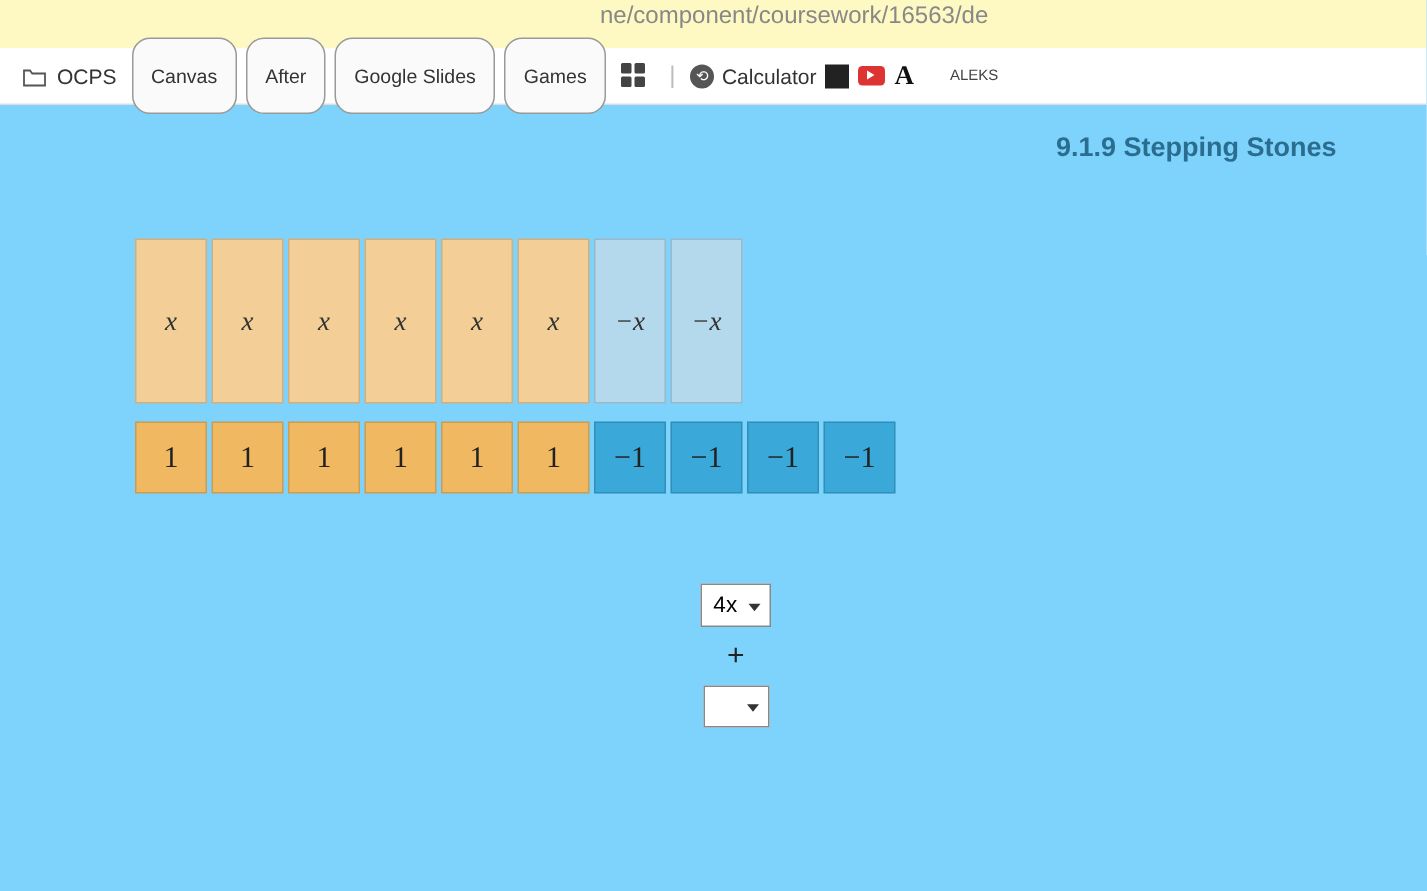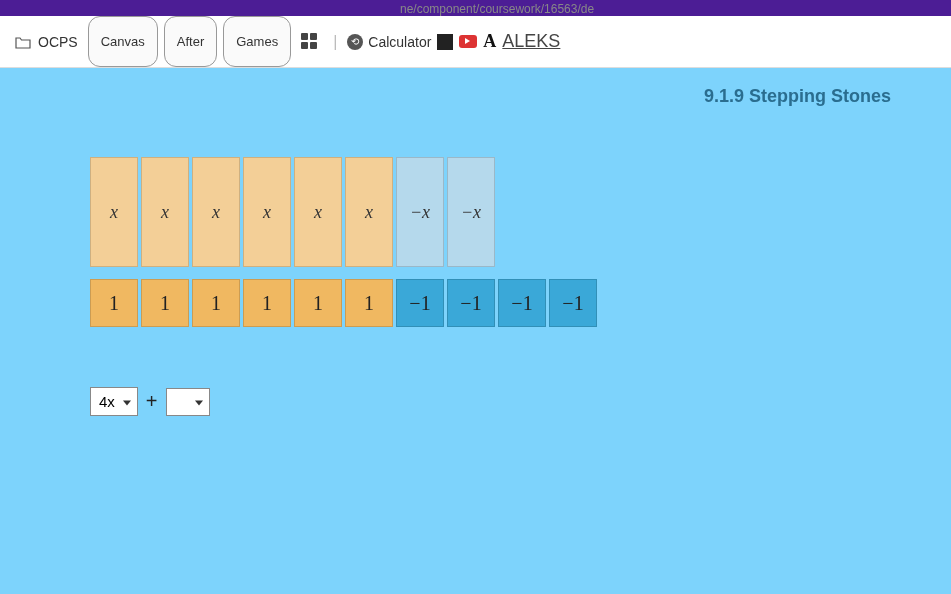--- a/index.html
+++ b/index.html
@@ -4,36 +4,36 @@
   <style>
     * { margin: 0; padding: 0; box-sizing: border-box; }
     body {
       font-family: Arial, Helvetica, sans-serif;
       background: #f5f5f5;
       width: 951px;
       height: 594px;
       overflow: hidden;
     }
     .url-bar {
-      background: #4c1d95;
+      background: #fef9c3;
       color: #888;
-      font-size: 12px;
+      font-size: 16px;
       padding: 2px 0 2px 400px;
-      height: 16px;
+      height: 32px;
       overflow: hidden;
       white-space: nowrap;
     }
     .bookmarks-bar {
       display: flex;
       align-items: center;
       gap: 6px;
       padding: 6px 14px;
       background: #fff;
       border-bottom: 1px solid #ddd;
-      height: 52px;
+      height: 38px;
     }
     .bm-icon {
       width: 18px;
       height: 18px;
       display: flex;
       align-items: center;
       justify-content: center;
       font-size: 12px;
       color: #555;
     }
@@ -78,21 +78,21 @@
     }
     .bm-yt::after {
       content:''; position:absolute; left:6px; top:3px;
       border-left: 5px solid #fff; border-top: 3.5px solid transparent;
       border-bottom: 3.5px solid transparent;
     }
     .bm-aleks {
       font-family: Georgia, serif; font-weight: bold;
       font-size: 18px; color: #111;
     }
-    .bm-aleks-label { font-size: 18px; color: #444; margin-left: 0; text-decoration: underline; }
+    .bm-aleks-label { font-size: 10px; color: #444; margin-left: 18px; }
     .content {
       padding: 18px 60px;
       background: #7dd3fc;
       height: calc(100% - 58px);
       text-align: right;
     }
     .page-title {
       color: #2a6d8f;
       font-size: 18px;
       font-weight: bold;
@@ -118,21 +118,21 @@
     .tile-1.pos { background: #f0b861; }
     .tile-1.neg { background: #3aa8d8; }
     .question-text {
       font-size: 18px;
       color: #222;
       margin-left: 30px;
       margin-bottom: 22px;
     }
     .answer-row {
       margin-left: 30px;
-      display: flex; align-items: center; gap: 8px;
+      display: flex; align-items: center; gap: 8px; flex-direction: column;
     }
     .dropdown {
       border: 1px solid #888;
       background: #fff;
       padding: 5px 22px 5px 8px;
       font-size: 15px;
       position: relative;
       min-width: 44px;
       min-height: 28px;
       cursor: pointer;
@@ -158,20 +158,21 @@
 
 <div class="bookmarks-bar">
   <span class="bm-icon">
     <svg width="16" height="14" viewBox="0 0 16 14">
         <path d="M1 3 h4 l1.5 2 H15 v8 H1 z" fill="none" stroke="#555" stroke-width="1.2"></path>
       </svg>
   </span>
   <span class="bm-ocps">OCPS</span>
   <button class="bm-btn">Canvas</button>
   <button class="bm-btn">After</button>
+  <button class="bm-btn">Google Slides</button>
   <button class="bm-btn">Games</button>
   <div class="bm-grid">
       <span></span>
       <span></span>
       <span></span>
       <span></span>
     </div>
   <span class="bm-sep">|</span>
   <div class="bm-calc">
     <span class="bm-globe">⟲</span>

